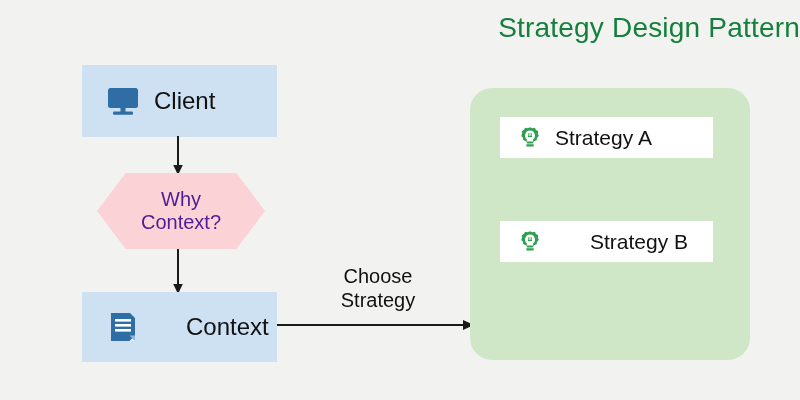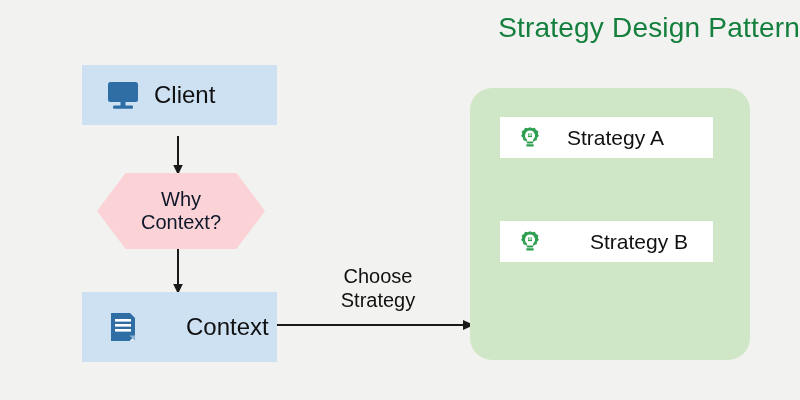--- a/index.html
+++ b/index.html
@@ -46,42 +46,42 @@
     height: 34px;
     display: block;
   }
   .node-box .node-label {
     margin-left: 14px;
     font-size: 24px;
     color: #111111;
     white-space: nowrap;
   }
 
-  #client-node  { left: 82px;  top: 65px;  width: 195px; height: 60px; }
+  #client-node  { left: 82px;  top: 65px;  width: 195px; height: 72px; }
   #context-node { left: 82px;  top: 292px; width: 195px; height: 70px; gap: 32px; }
 
   
   #decision-node {
     position: absolute;
     left: 97px;
     top: 173px;
     width: 168px;
     height: 76px;
     background: #fbd3d7;
     -webkit-clip-path: polygon(17% 0%, 83% 0%, 100% 50%, 83% 100%, 17% 100%, 0% 50%);
     clip-path: polygon(17% 0%, 83% 0%, 100% 50%, 83% 100%, 17% 100%, 0% 50%);
     display: flex;
     align-items: center;
     justify-content: center;
   }
   #decision-node .hex-text {
     text-align: center;
     font-size: 20px;
     line-height: 23px;
-    color: #0f172a;
+    color: #4c1d95;
   }
 
   
   .connector {
     position: absolute;
     overflow: visible;
   }
 
   
   .edge-label {
@@ -108,21 +108,21 @@
   }
   .strategy-card {
     position: absolute;
     left: 30px;
     width: 213px;
     height: 41px;
     background: #ffffff;
     display: flex;
     align-items: center;
   }
-  #strategy-card-0 { top: 29px; gap: 12px; }
+  #strategy-card-0 { top: 29px; }
   #strategy-card-1 { top: 133px; gap: 35px; }
   #strategy-card-2 { top: 212px; }
 
   .strategy-card .card-icon {
     flex: 0 0 auto;
     margin-left: 18px;
     width: 24px;
     height: 24px;
     display: block;
   }

